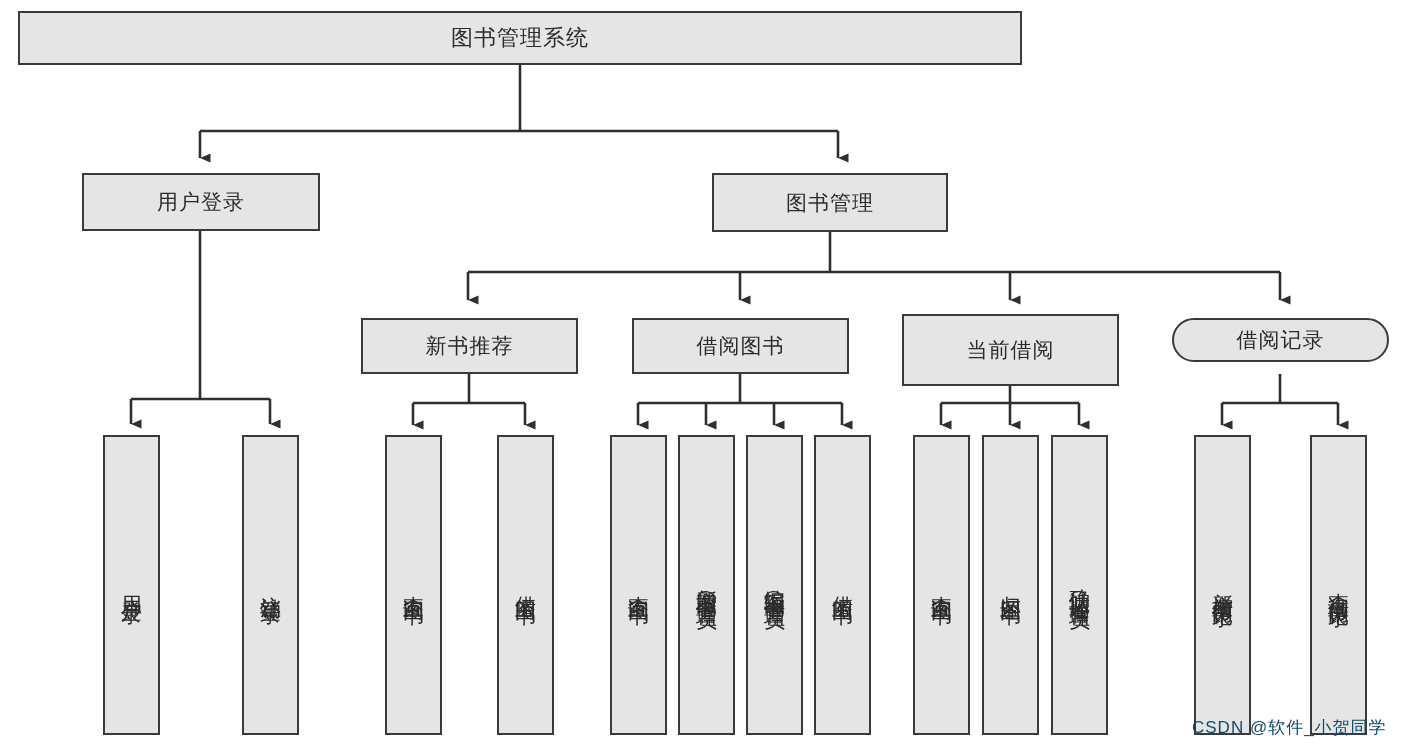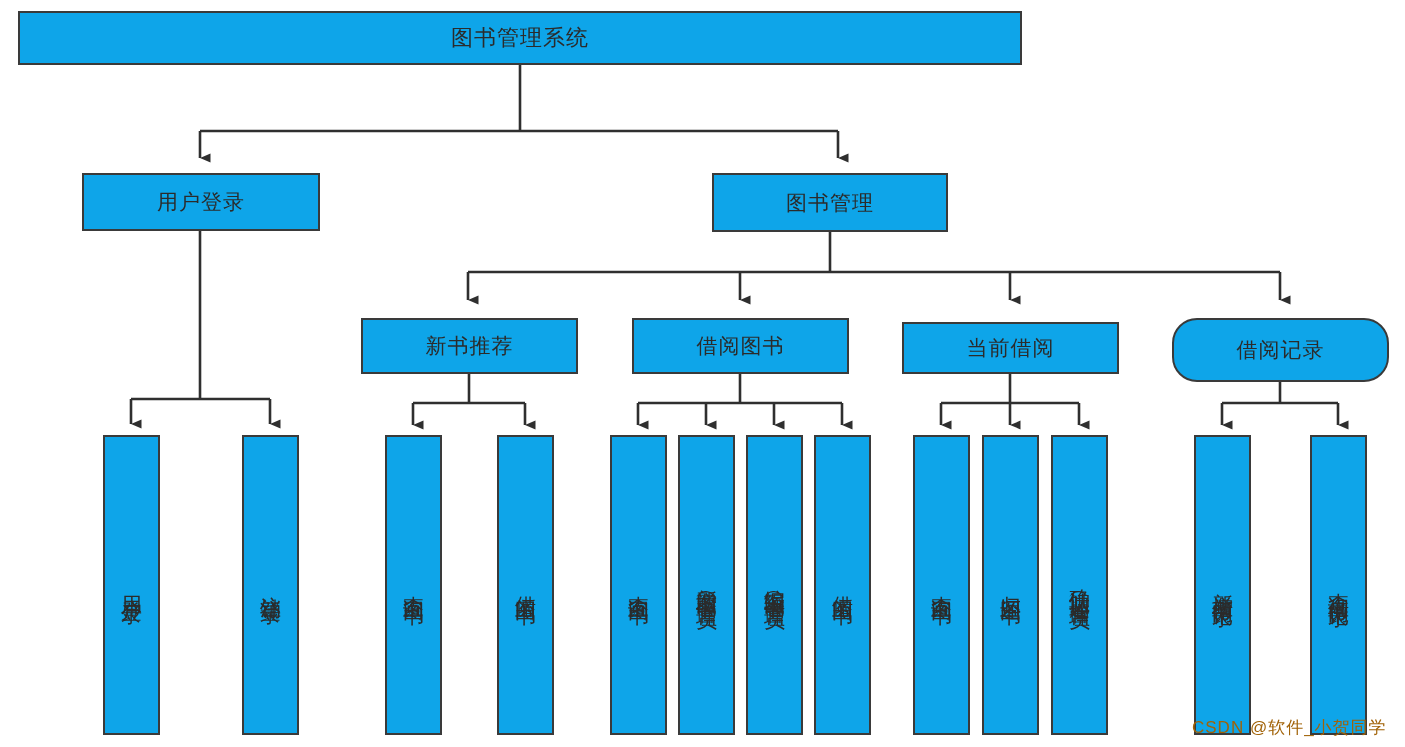--- a/index.html
+++ b/index.html
@@ -18,21 +18,21 @@
   svg#wires{
     position:absolute;
     left:0;top:0;
     width:1405px;
     height:747px;
     pointer-events:none;
   }
   .node{
     position:absolute;
     box-sizing:border-box;
-    background:#0ea5e9;
+    background:#e5e5e5;
     border:2.5px solid #3a3a3a;
     display:flex;
     align-items:center;
     justify-content:center;
     color:#2b2b2b;
   }
   .node.h{
     font-size:21px;
     letter-spacing:1px;
     line-height:1.2;
@@ -51,21 +51,21 @@
     line-height:1.15;
   }
   .node.v > span{
     writing-mode:vertical-rl;
     text-orientation:upright;
     white-space:nowrap;
   }
   .watermark{
     position:absolute;
     font-size:17px;
-    color:#a16207;
+    color:#0c4a6e;
     letter-spacing:1px;
     white-space:nowrap;
     user-select:none;
   }
 </style>
 </head>
 <body>
 
 <div id="canvas">
 
@@ -122,23 +122,23 @@
   <div class="node h root" style="left:18px;top:11px;width:1004px;height:54px;">图书管理系统</div>
 
   <div class="node h" style="left:82px;top:173px;width:238px;height:58px;">用户登录</div>
 
   <div class="node h" style="left:361px;top:318px;width:217px;height:56px;">新书推荐</div>
 
   <div class="node h" style="left:712px;top:173px;width:236px;height:59px;">图书管理</div>
 
   <div class="node h" style="left:632px;top:318px;width:217px;height:56px;">借阅图书</div>
 
-  <div class="node h" style="left:902px;top:322px;width:217px;height:52px;">当前借阅</div>
+  <div class="node h" style="left:902px;top:314px;width:217px;height:72px;">当前借阅</div>
 
-  <div class="node h" style="left:1172px;top:318px;width:217px;height:64px;border-radius:25px;">借阅记录</div>
+  <div class="node h" style="left:1172px;top:318px;width:217px;height:44px;border-radius:25px;">借阅记录</div>
 
   <div class="node v" style="left:103px;top:435px;width:57px;height:300px;">
     <span>用户登录</span>
   </div>
   <div class="node v" style="left:242px;top:435px;width:57px;height:300px;">
     <span>注销登录</span>
   </div>
 
   <div class="node v" style="left:385px;top:435px;width:57px;height:300px;">
     <span>查询图书</span>

